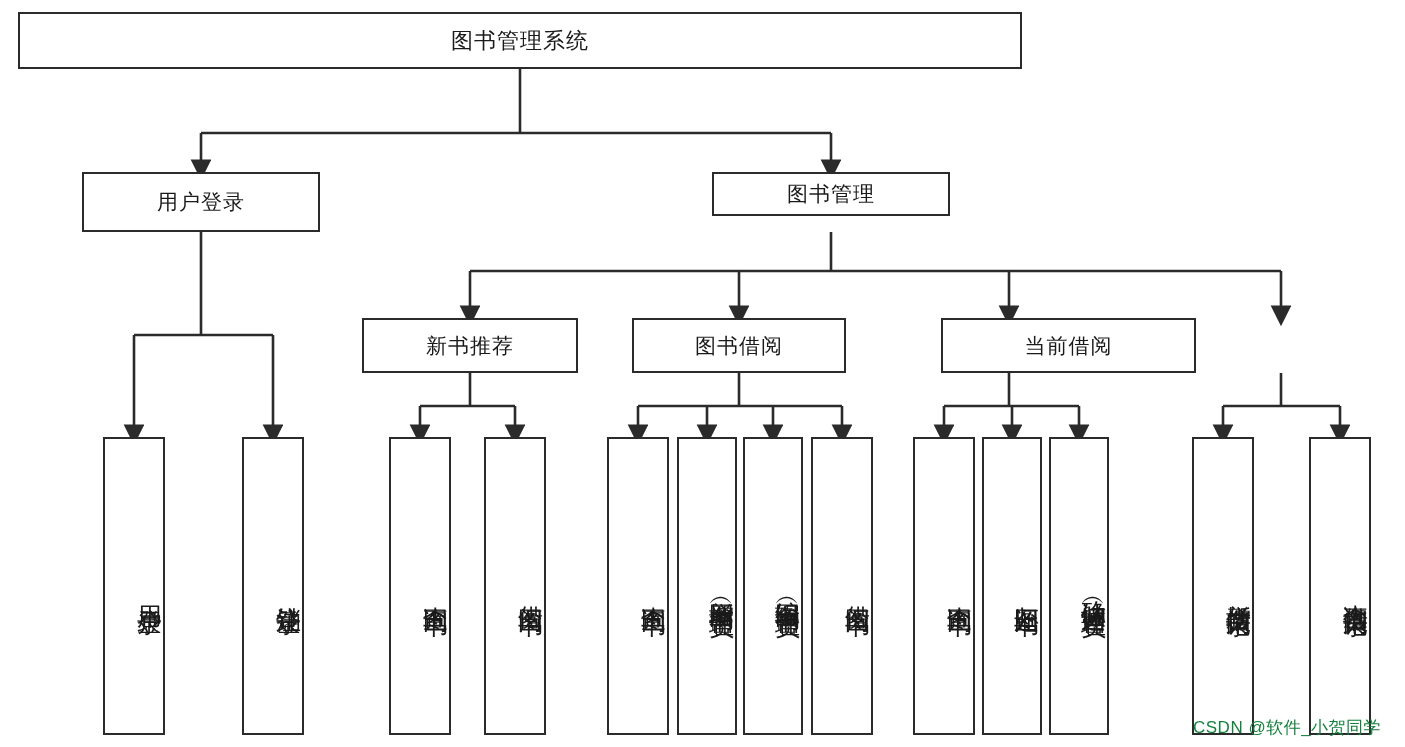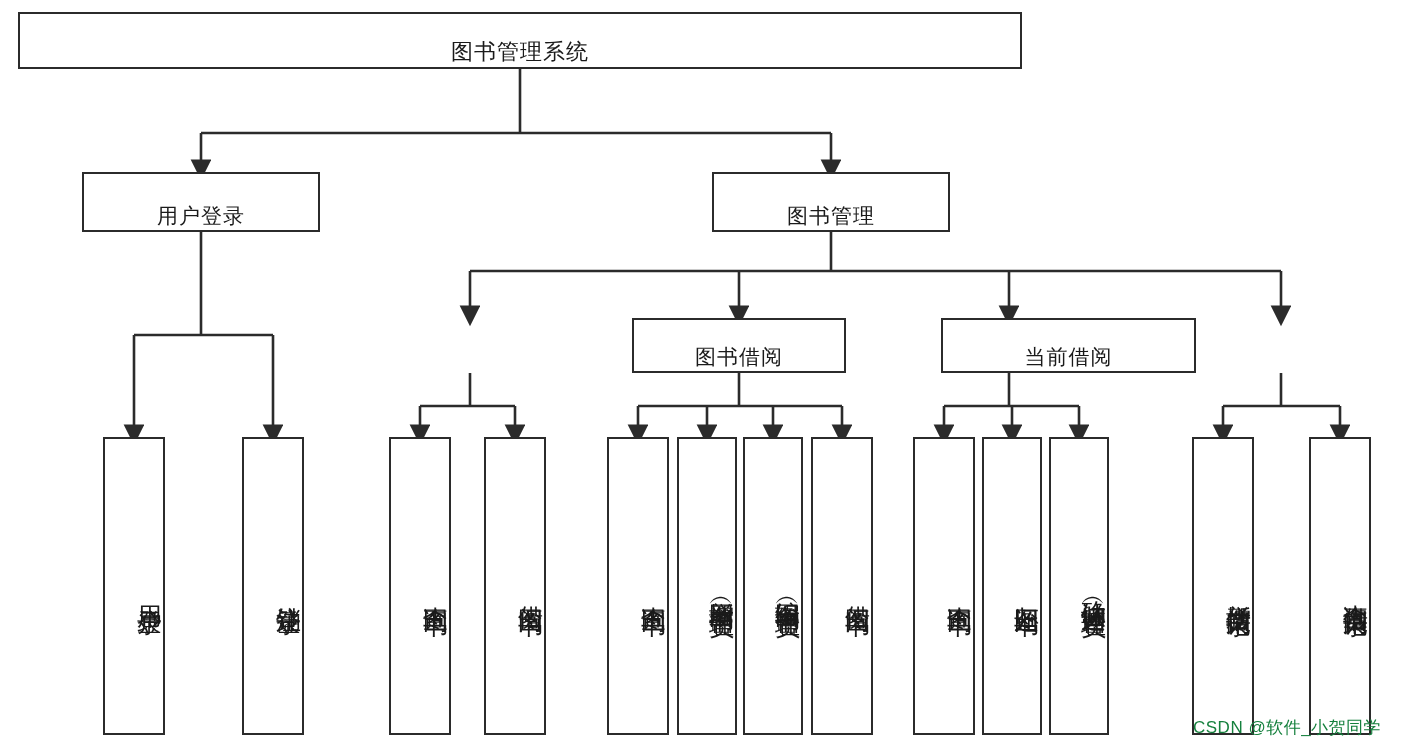--- a/index.html
+++ b/index.html
@@ -32,21 +32,20 @@
     border: 2px solid #2b2b2b;
     display: flex;
     align-items: center;
     justify-content: center;
     color: #1a1a1a;
     z-index: 2;
   }
   .node.horiz {
     font-size: 21px;
     letter-spacing: 1px;
-    align-items: flex-end;
   }
   .node.vert {
     writing-mode: vertical-rl;
     text-orientation: upright;
     font-size: 25px;
     line-height: 1.06;
     letter-spacing: 2px;
     padding-top: 8px;
     align-items: flex-start;
     justify-content: center;
@@ -117,24 +116,27 @@
       </g>
   </svg>
 
   <div class="node horiz root" style="left: 18px; top: 12px; width: 1004px; height: 57px;">
     <span>图书管理系统</span>
   </div>
 
   <div class="node horiz" style="left: 82px; top: 172px; width: 238px; height: 60px;">
     <span>用户登录</span>
   </div>
-  <div class="node horiz" style="left: 712px; top: 172px; width: 238px; height: 60px;">
+  <div class="node horiz" style="left: 712px; top: 172px; width: 238px; height: 44px;">
     <span>图书管理</span>
   </div>
 
+  <div class="node horiz" style="left: 362px; top: 318px; width: 216px; height: 55px;">
+    <span>新书推荐</span>
+  </div>
   <div class="node horiz" style="left: 632px; top: 318px; width: 214px; height: 55px;">
     <span>图书借阅</span>
   </div>
   <div class="node horiz" style="left: 901px; top: 318px; width: 255px; height: 55px; margin-left: 40px;">
     <span>当前借阅</span>
   </div>
 
   <div class="node vert" style="left: 103px; top: 437px; width: 62px; height: 298px;">
     <span class="vtext">用户登录</span>
   </div>

